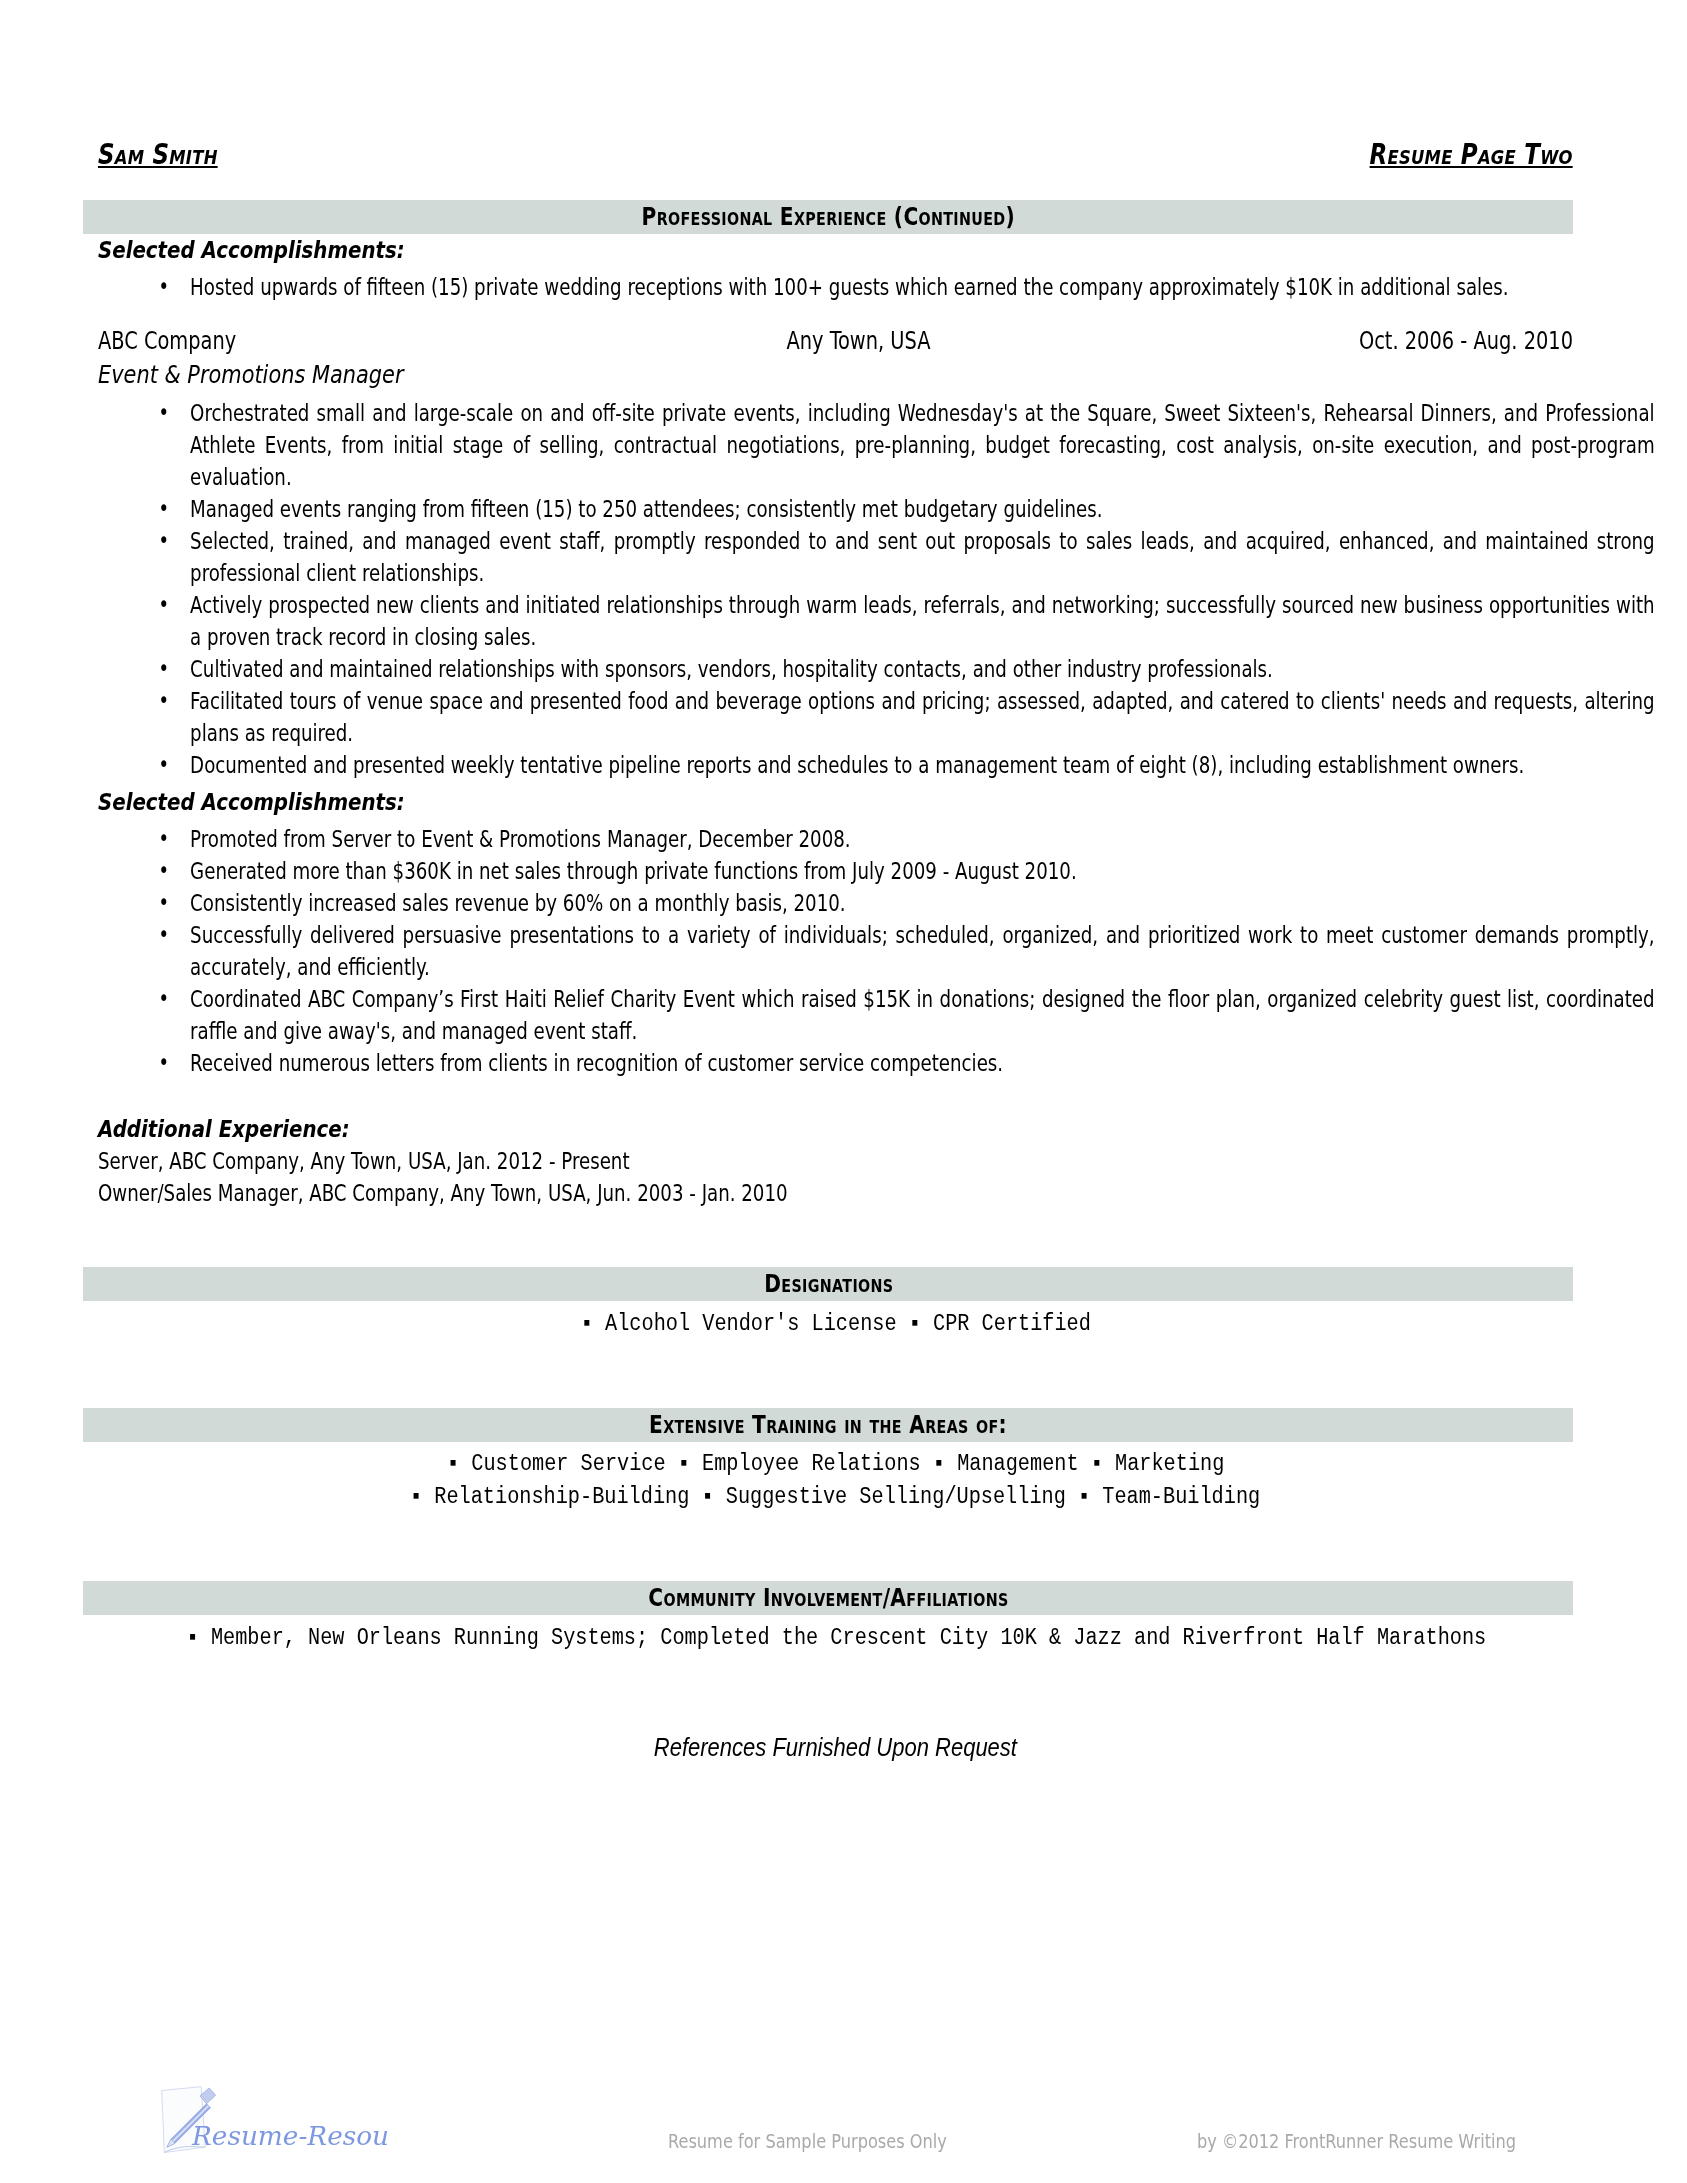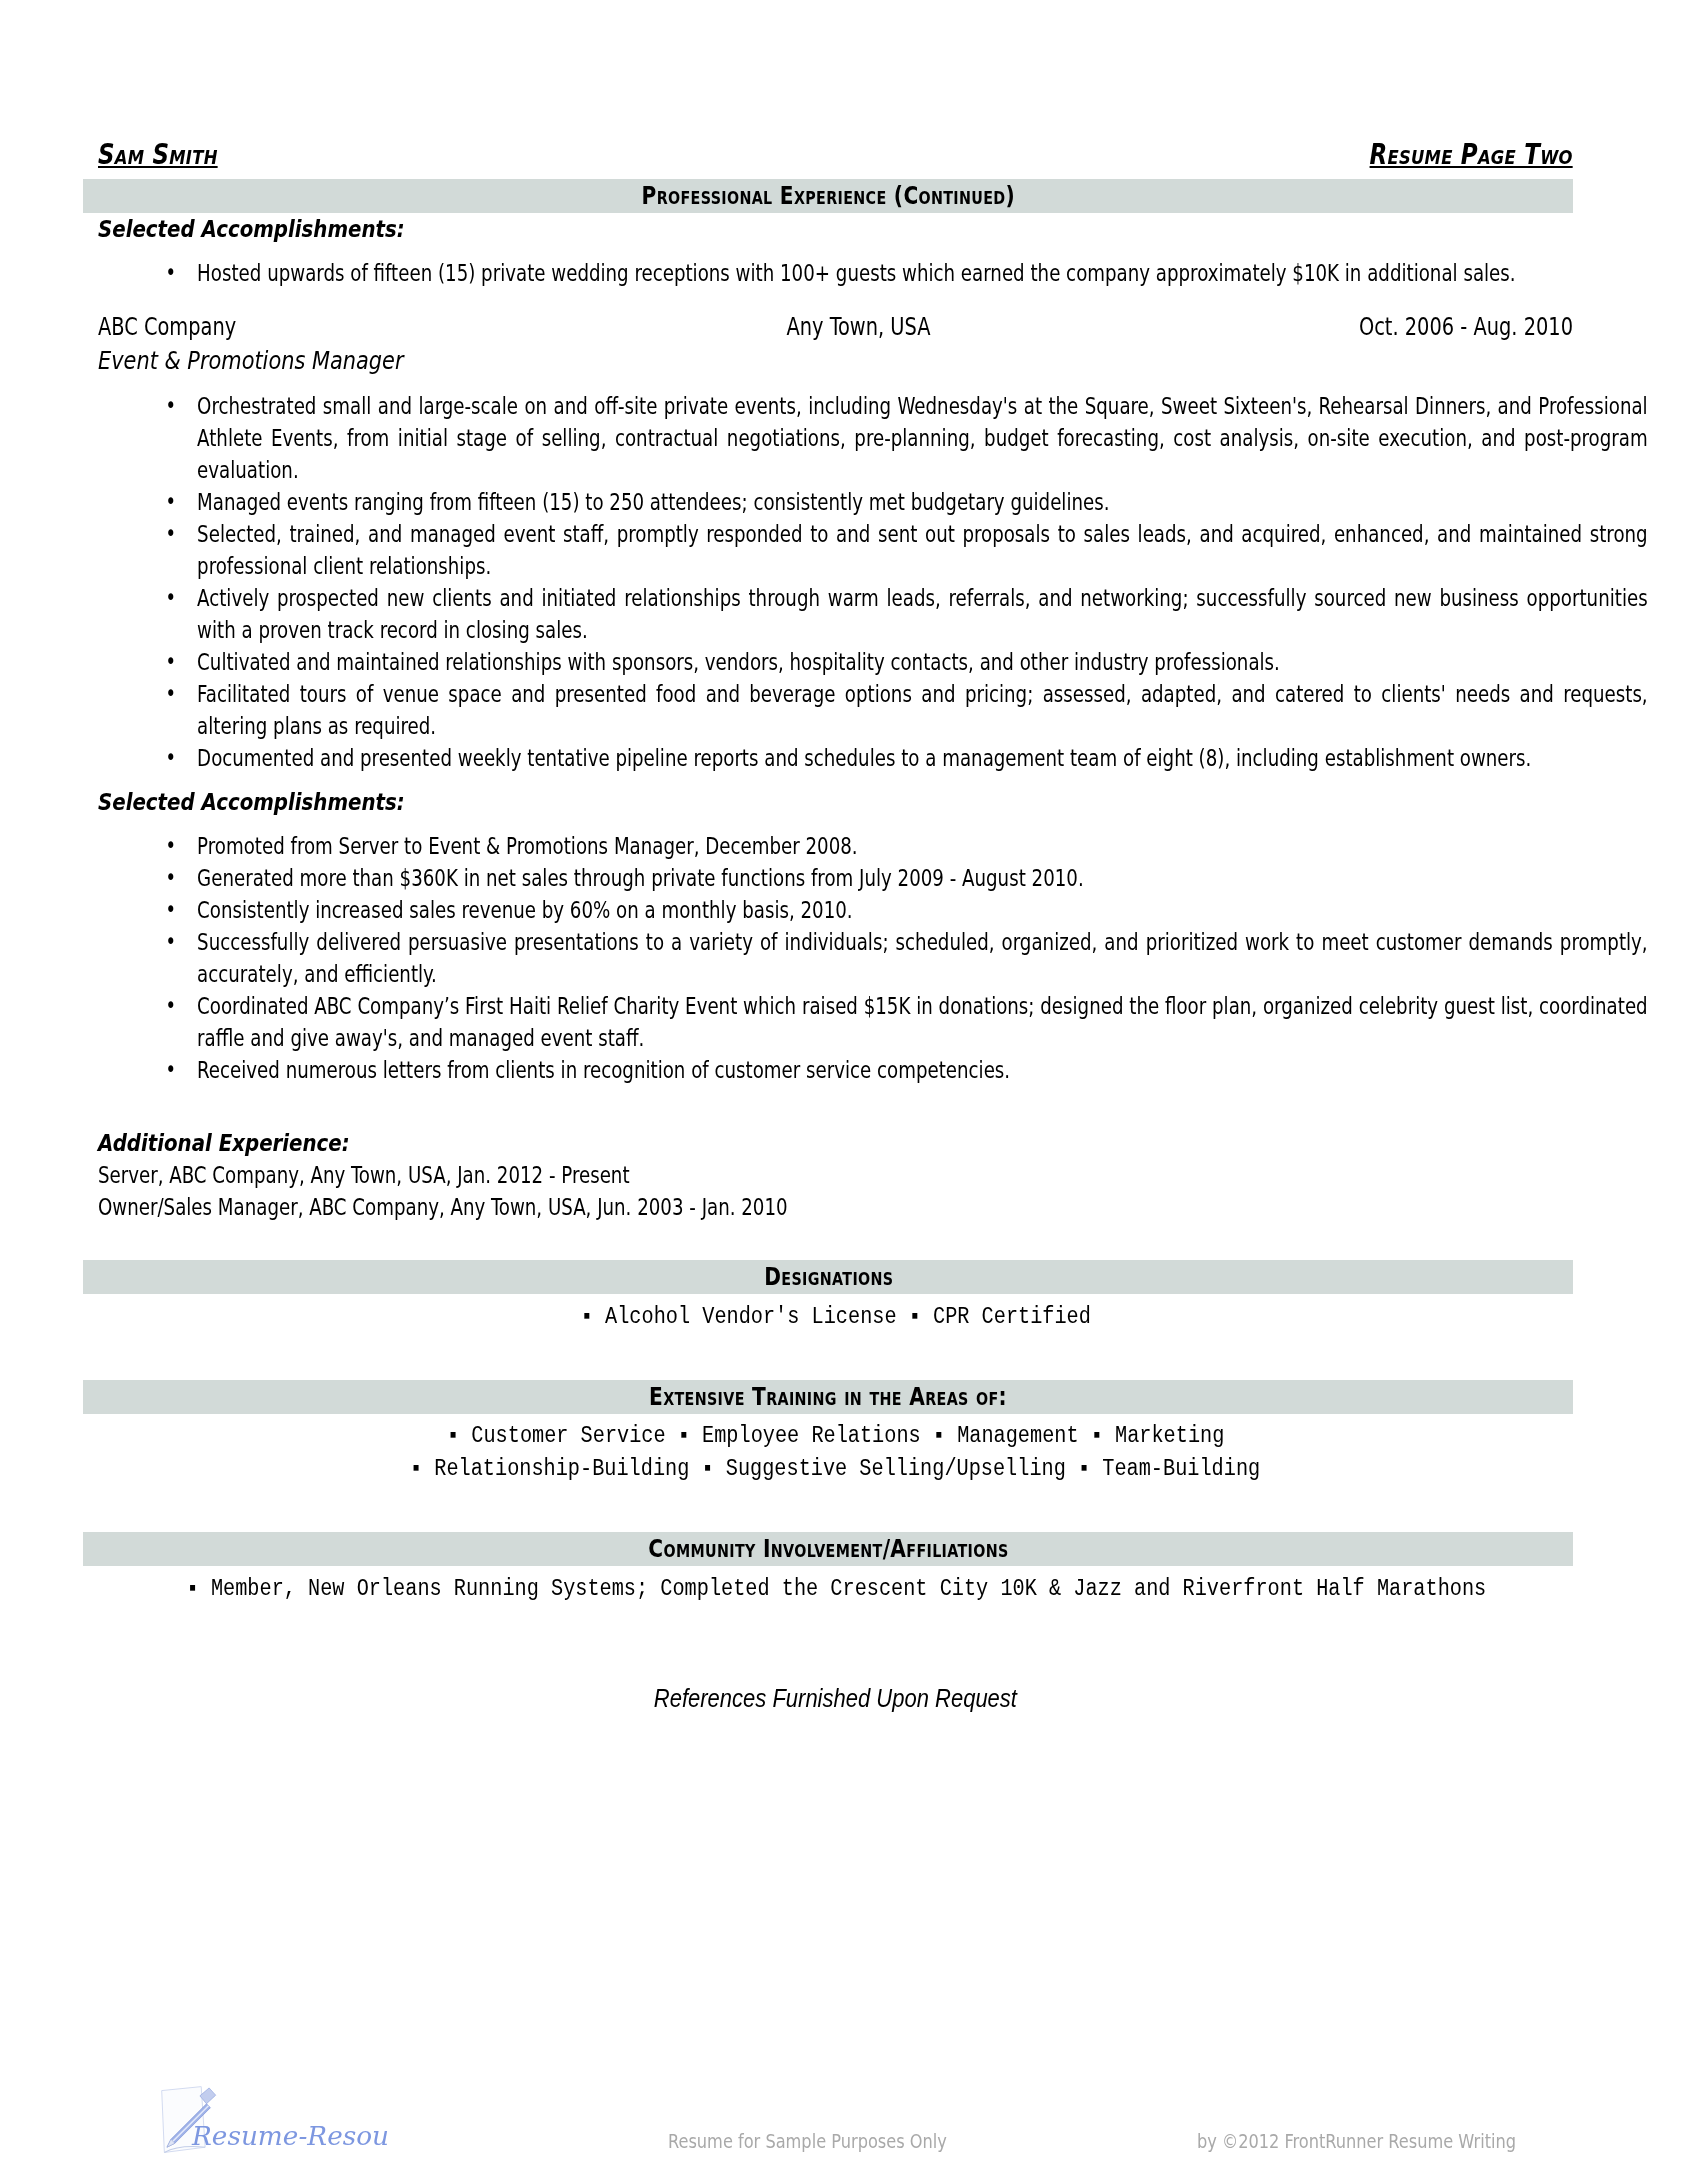--- a/index.html
+++ b/index.html
@@ -55,20 +55,21 @@
   .hdr-page { transform-origin: right bottom; }
 
   
   .section-bar {
     background: #d2dad8;
     text-align: center;
     height: 34px;
     line-height: 34px;
     margin-left: -14.6px;
     width: 1490px;
+    margin-top: 21px;
   }
   .section-bar .bar-text {
     display: inline-block;
     font-family: "DejaVu Sans", sans-serif;
     font-weight: bold;
     font-size: 24px;
     font-variant: small-caps;
     letter-spacing: 0.4px;
     transform: scaleX(0.84);
     transform-origin: center;
@@ -82,21 +83,21 @@
     font-style: italic;
     font-size: 23px;
     line-height: 32px;
     transform: scaleX(0.86);
     transform-origin: left center;
     white-space: nowrap;
   }
 
   ul.bullets {
     list-style: none;
-    margin: 12px;
+    margin: 5px;
     padding: 0;
   }
   ul.bullets li {
     position: relative;
     padding-left: 99px;
     margin: 0;
     font-size: 23px;
     line-height: 32px;
     text-align: justify;
     text-justify: inter-word;

